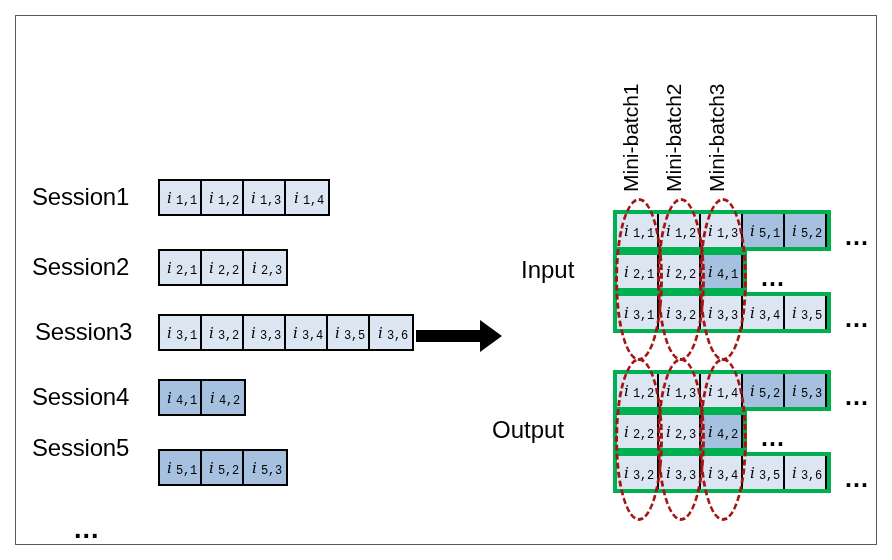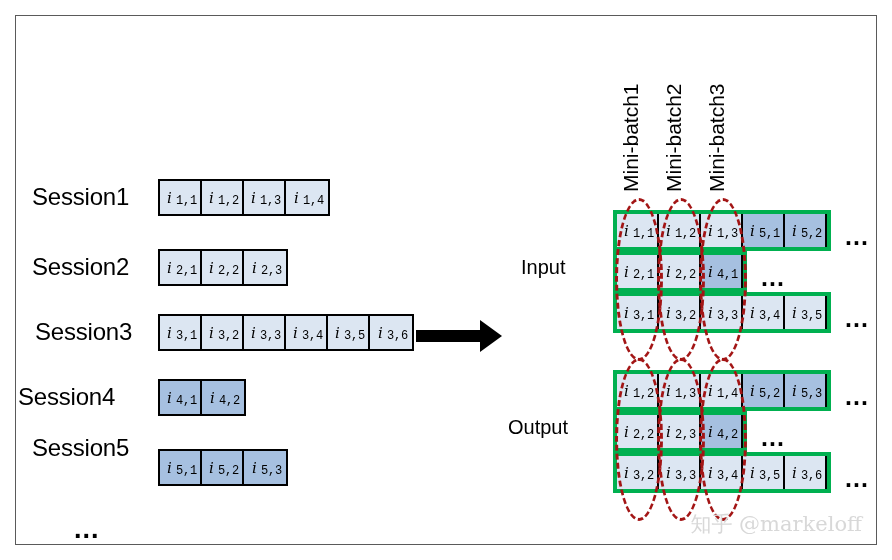--- a/index.html
+++ b/index.html
@@ -27,21 +27,21 @@
   
   .sess-label {
     position: absolute;
     font-size: 24px;
     color: #000;
     white-space: nowrap;
     letter-spacing: -0.2px;
   }
   .io-label {
     position: absolute;
-    font-size: 20px;
+    font-size: 24px;
     color: #000;
     white-space: nowrap;
     text-align: right;
   }
   .dots {
     position: absolute;
     font-size: 25px;
     font-weight: bold;
     letter-spacing: 1px;
     color: #000;
@@ -191,21 +191,21 @@
         </div>
         <div class="cell" style="width: 42px; height: 33px;">
           <span class="base">i</span>
           <span class="sub">3,5</span>
         </div>
         <div class="cell" style="width: 42px; height: 33px;">
           <span class="base">i</span>
           <span class="sub">3,6</span>
         </div>
       </div>
-      <div class="sess-label" style="left: 2px; top: 367px;">Session4</div>
+      <div class="sess-label" style="left: 16px; top: 367px;">Session4</div>
       <div class="strip" style="left: 142px; top: 363px; height: 37px;">
         <div class="cell dark" style="width: 42px; height: 33px;">
           <span class="base">i</span>
           <span class="sub">4,1</span>
         </div>
         <div class="cell dark" style="width: 42px; height: 33px;">
           <span class="base">i</span>
           <span class="sub">4,2</span>
         </div>
       </div>
@@ -294,21 +294,21 @@
         <div class="cell" style="width: 42px; height: 33px;">
           <span class="base">i</span>
           <span class="sub">3,4</span>
         </div>
         <div class="cell" style="width: 42px; height: 33px;">
           <span class="base">i</span>
           <span class="sub">3,5</span>
         </div>
       </div>
       <div class="dots" style="left: 829px; top: 290px;">...</div>
-      <div class="io-label" style="top: 400px; left: 492px;">Output</div>
+      <div class="io-label" style="top: 400px; left: 476px;">Output</div>
       <div class="gstrip" style="left: 597px; top: 354px; height: 41px;">
         <div class="cell" style="width: 42px; height: 33px;">
           <span class="base">i</span>
           <span class="sub">1,2</span>
         </div>
         <div class="cell" style="width: 42px; height: 33px;">
           <span class="base">i</span>
           <span class="sub">1,3</span>
         </div>
         <div class="cell" style="width: 42px; height: 33px;">
@@ -369,15 +369,14 @@
       <div class="ellipse" style="left: 599px; top: 182px; width: 48px; height: 163px;"></div>
       <div class="ellipse" style="left: 641px; top: 182px; width: 48px; height: 163px;"></div>
       <div class="ellipse" style="left: 683px; top: 182px; width: 48px; height: 163px;"></div>
       <div class="ellipse" style="left: 599px; top: 342px; width: 48px; height: 163px;"></div>
       <div class="ellipse" style="left: 641px; top: 342px; width: 48px; height: 163px;"></div>
       <div class="ellipse" style="left: 683px; top: 342px; width: 48px; height: 163px;"></div>
     </div>
 
   <div class="dots" style="left:58px; top:500px; font-size:27px;">...</div>
 
-  <div id="watermark">知乎 @markeloff</div>
 
 </div>
 
 </body></html>

